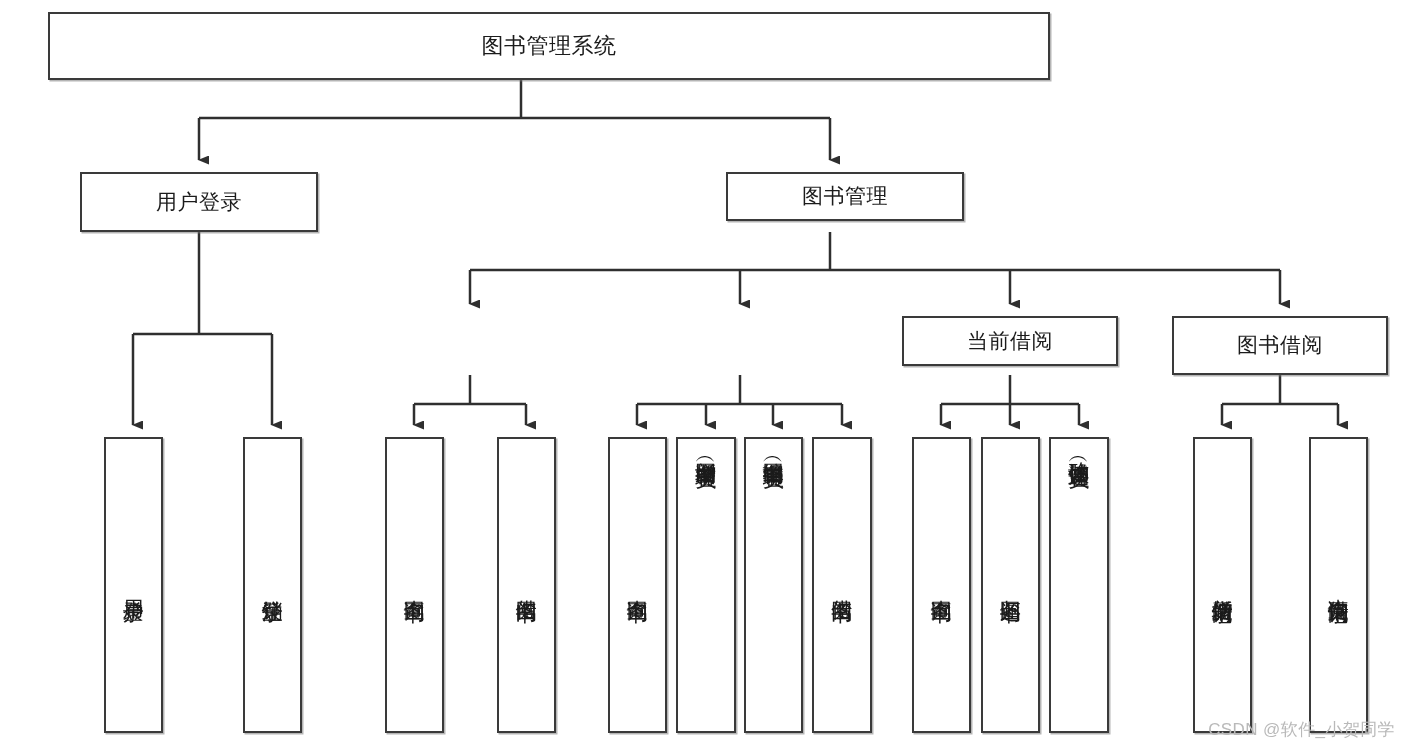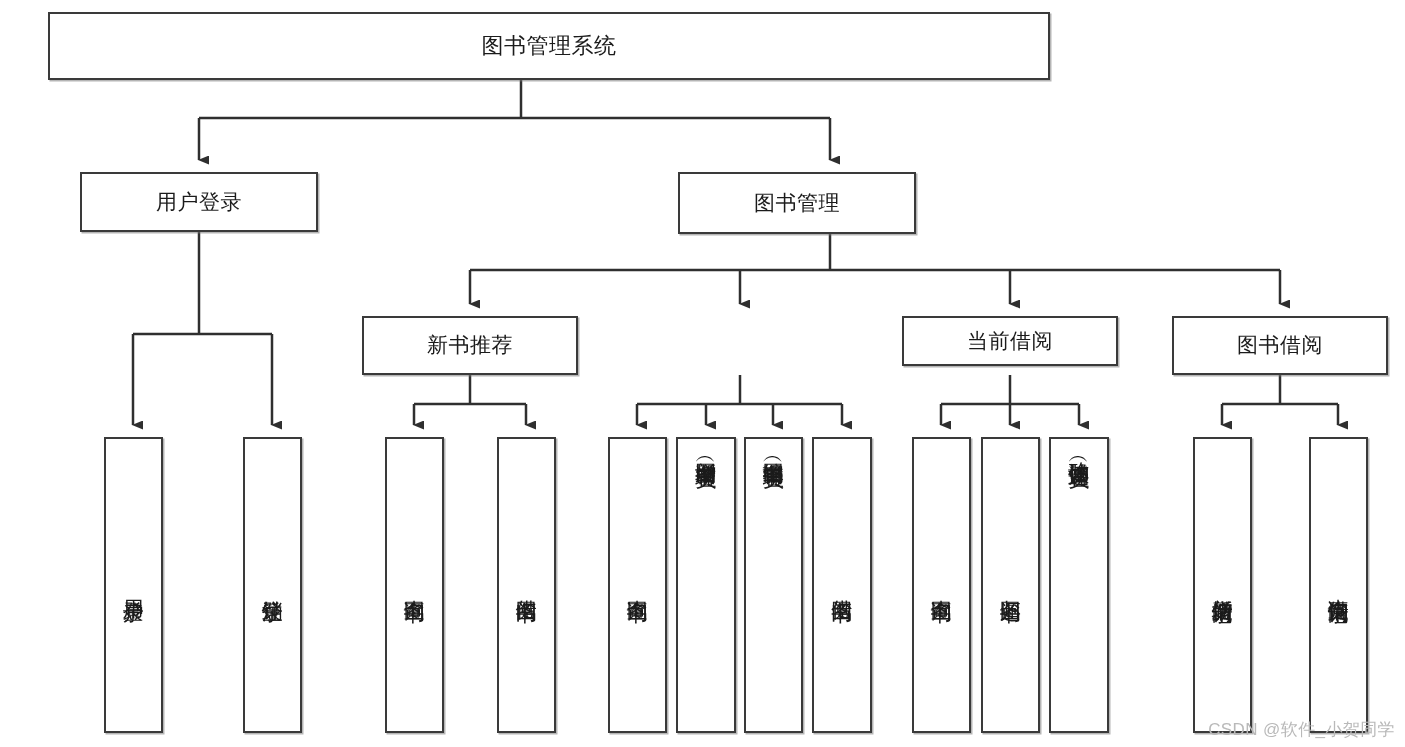--- a/index.html
+++ b/index.html
@@ -135,27 +135,24 @@
   </svg>
 
   <div class="node root horiz" style="left:36px; top:12px; width:1002px; height:68px;margin-left:12px;">
     <span class="lbl">图书管理系统</span>
   </div>
 
   <div class="node horiz" style="left:80px; top:172px; width:238px; height:60px;">
     <span class="lbl">用户登录</span>
   </div>
 
-  <div class="node horiz" style="left:678px; top:172px; width:238px; height:62px;">
+  <div class="node horiz" style="left:726px; top:172px; width:238px; height:49px;">
     <span class="lbl">图书管理</span>
   </div>
 
-  <div class="node horiz" style="left:362px; top:316px; width:216px; height:59px;">
-    <span class="lbl">新书推荐</span>
-  </div>
 
 
   <div class="node horiz" style="left:902px; top:316px; width:216px; height:50px;">
     <span class="lbl">当前借阅</span>
   </div>
 
   <div class="node horiz" style="left:1172px; top:316px; width:216px; height:59px;">
     <span class="lbl">图书借阅</span>
   </div>
 

